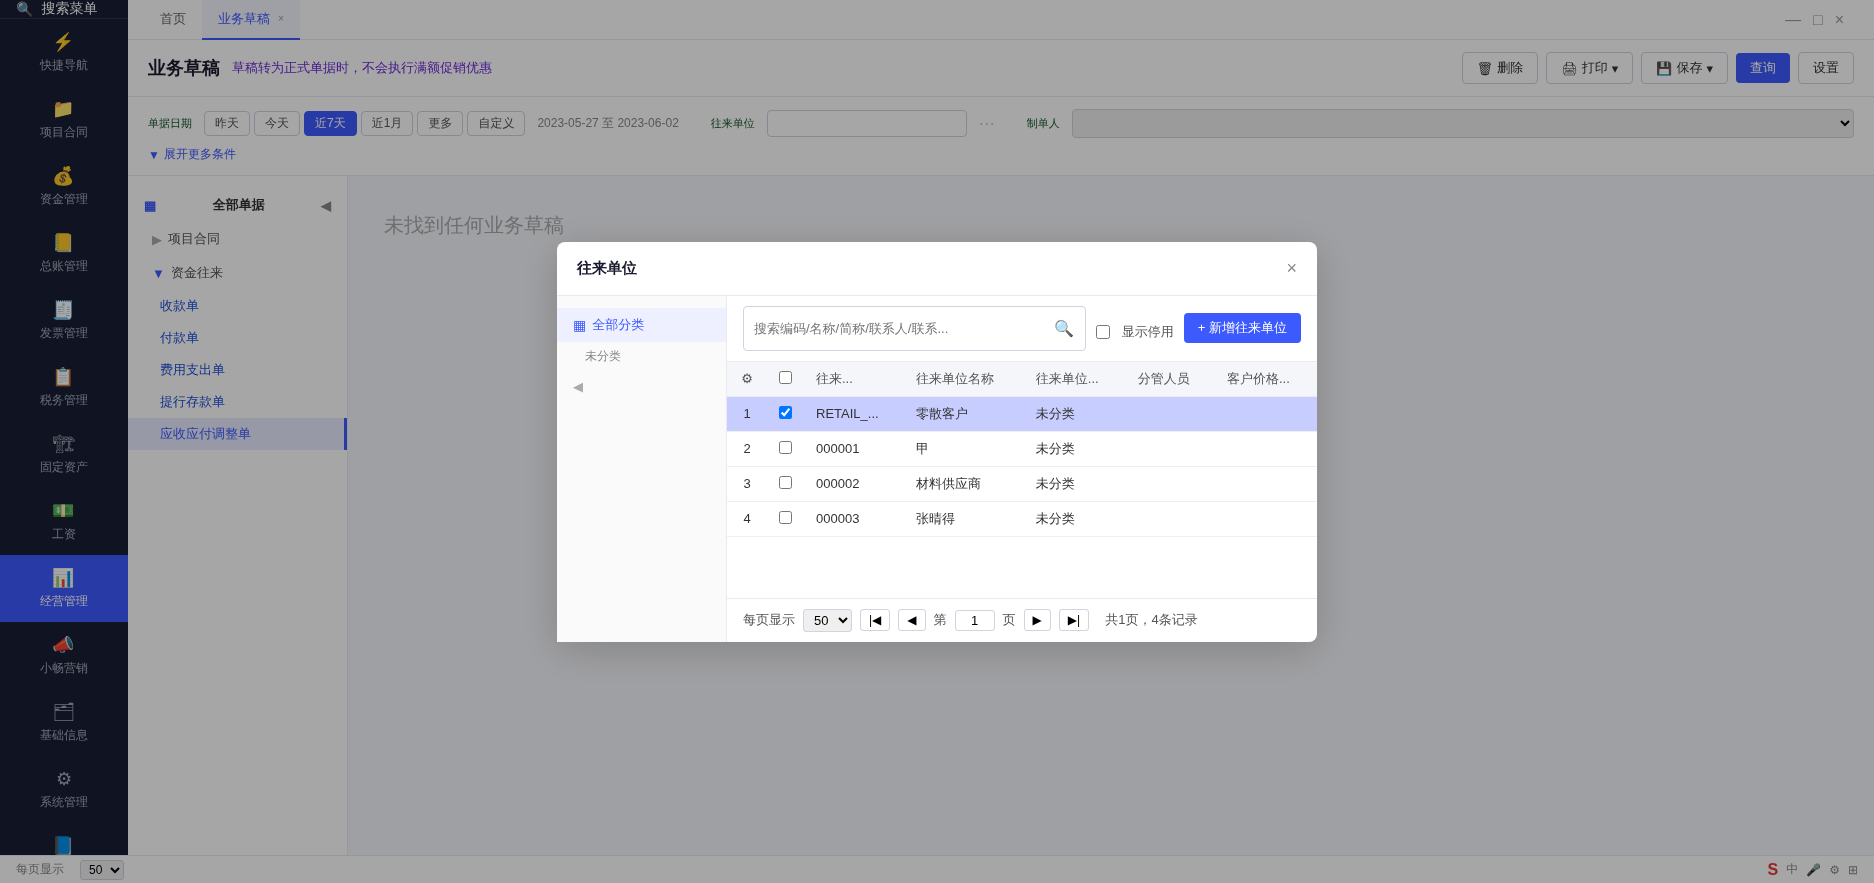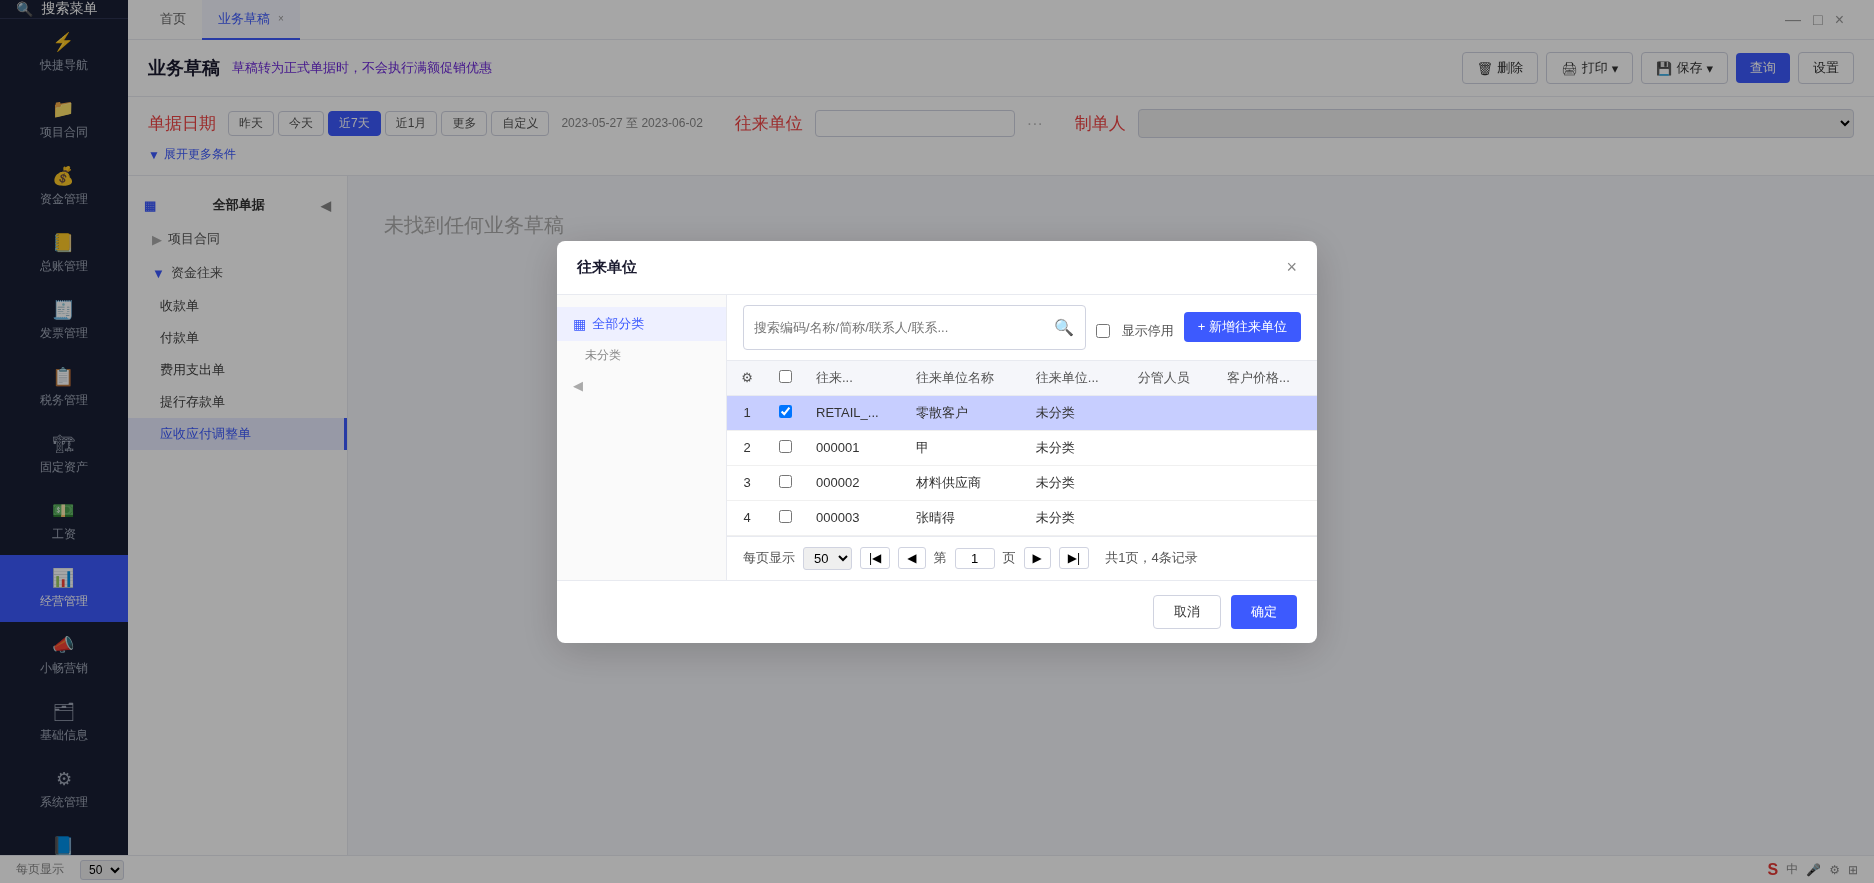--- a/index.html
+++ b/index.html
@@ -46,21 +46,21 @@
     .page-subtitle { font-size: 13px; color: #6d28d9; }
     .page-actions { margin-left: auto; display: flex; gap: 8px; align-items: center; }
     .btn { padding: 6px 14px; border-radius: 4px; cursor: pointer; font-size: 13px; border: 1px solid #d0d3e0; background: #fff; color: #333; display: flex; align-items: center; gap: 4px; }
     .btn-primary { background: #3d5afe; color: #fff; border: none; }
 
     
     .filter-bar {
       background: #fff; padding: 12px 20px; border-bottom: 1px solid #e8eaf0;
     }
     .filter-row { display: flex; align-items: center; gap: 12px; flex-wrap: wrap; }
-    .filter-label { font-size: 17px; color: #ef4444; white-space: nowrap; }
+    .filter-label { font-size: 11px; color: #14532d; white-space: nowrap; }
     .filter-date-buttons { display: flex; gap: 4px; align-items: center; }
     .date-btn { padding: 3px 10px; border-radius: 4px; font-size: 12px; cursor: pointer; border: 1px solid #d0d3e0; background: #fff; color: #555; }
     .date-btn.active { background: #3d5afe; color: #fff; border-color: #3d5afe; }
     .date-range { font-size: 12px; color: #888; }
     .filter-input { border: 1px solid #d0d3e0; border-radius: 4px; padding: 5px 10px; font-size: 13px; width: 200px; }
     .expand-btn { font-size: 12px; color: #3d5afe; cursor: pointer; display: flex; align-items: center; gap: 4px; margin-top: 8px; }
 
     
     .content-area { display: flex; flex: 1; overflow: hidden; background: #f5f6fa; }
     .left-panel {
@@ -69,21 +69,21 @@
     }
     .left-panel-header {
       padding: 8px 16px; display: flex; align-items: center; justify-content: space-between;
       font-weight: bold; color: #333;
     }
     .left-panel-item {
       padding: 8px 16px 8px 24px; cursor: pointer; color: #555;
       display: flex; align-items: center; gap: 6px;
     }
     .left-panel-subitem {
-      padding: 7px 16px 7px 32px; cursor: pointer; color: #404040; font-size: 13px;
+      padding: 7px 16px 7px 32px; cursor: pointer; color: #1d4ed8; font-size: 13px;
     }
     .left-panel-subitem.active { background: #e8ecff; color: #3d5afe; border-right: 3px solid #3d5afe; }
 
     .main-table-area { flex: 1; padding: 16px; overflow: auto; }
     .empty-hint { color: #aaa; font-size: 20px; padding: 20px; }
 
     
     .overlay {
       position: fixed; top: 0; left: 0; width: 100%; height: 100%;
       background: rgba(0,0,0,0.35); z-index: 100; display: flex; align-items: center; justify-content: center;
@@ -443,24 +443,20 @@
           <span>第</span>
           <input type="text" class="page-input" value="1" style="">
           <span>页</span>
           <button class="page-btn">▶</button>
           <button class="page-btn">▶|</button>
           <span style="margin-left:8px;">共1页，4条记录</span>
         </div>
       </div>
     </div>
 
-    <div class="modal-action-footer">
-      <button class="btn-cancel">取消</button>
-      <button class="btn-confirm">确定</button>
-    </div>
   </div>
 </div>
 
 <div class="status-bar">
   <span>每页显示</span>
   <select style="font-size:12px;border:1px solid #d0d3e0;border-radius:3px;padding:1px 4px;">
     <option>50</option>
   </select>
   <div class="status-bar-right">
     <span style="color:#e53935;font-weight:bold;font-size:16px;">S</span>

